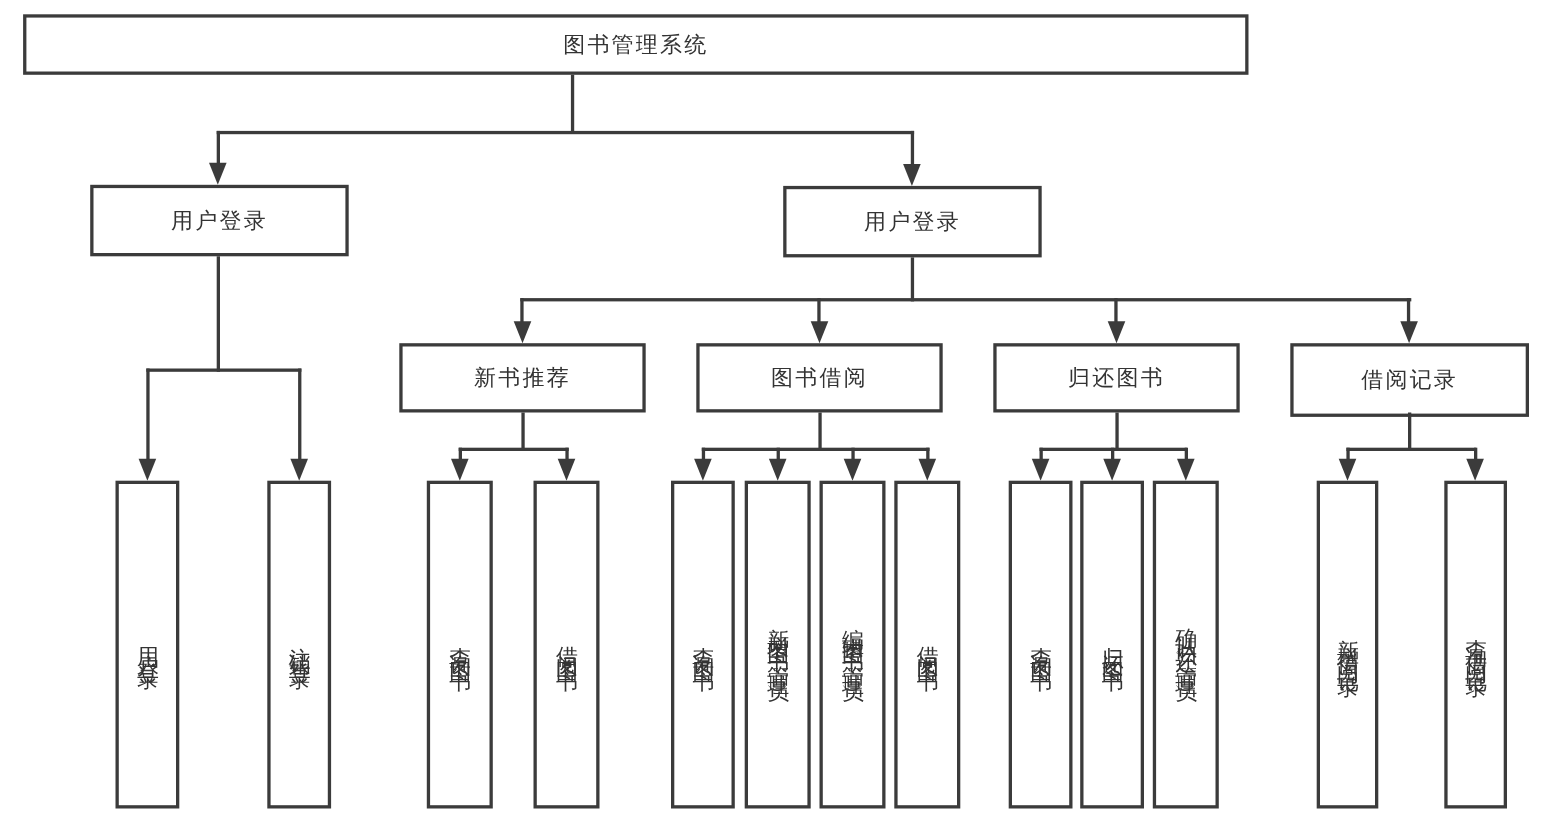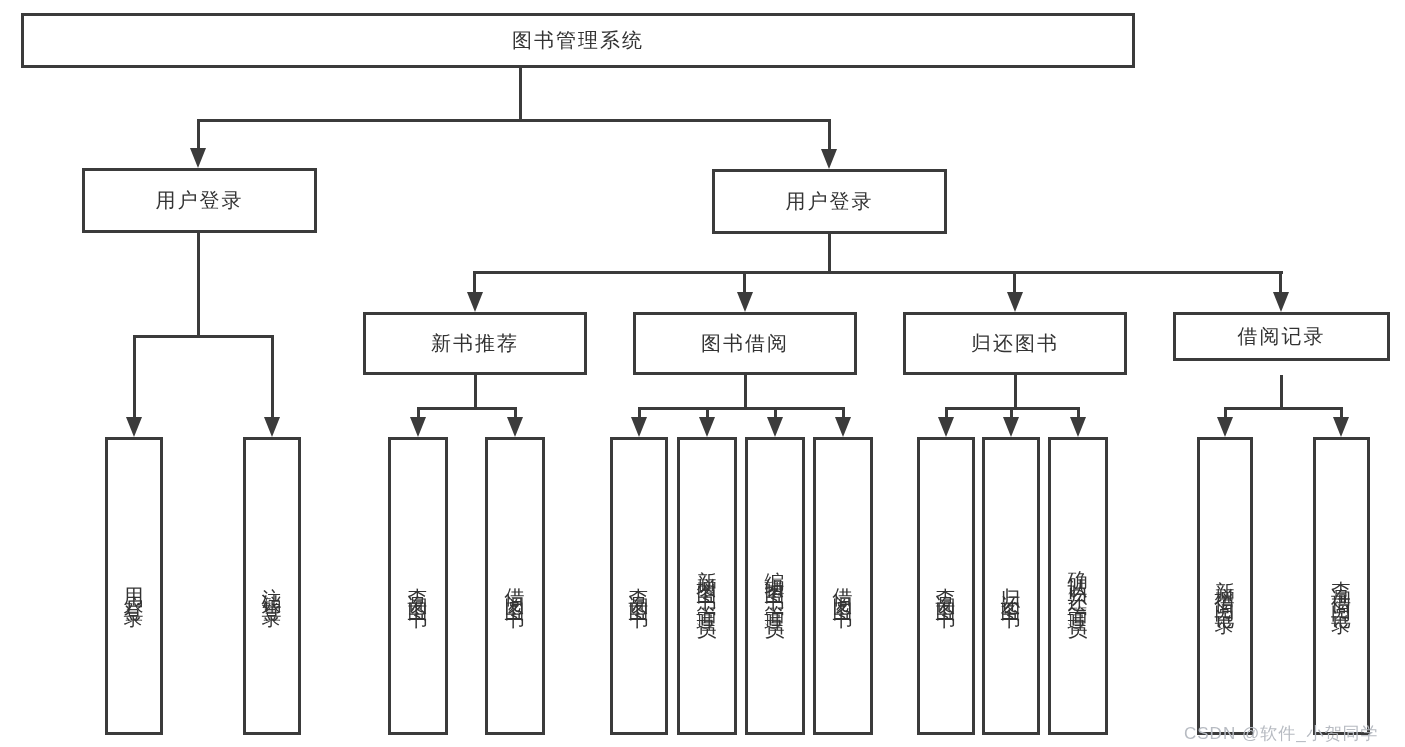--- a/index.html
+++ b/index.html
@@ -87,21 +87,21 @@
   <i class="vl" style="left:743px;top:271px;height:23px"></i>
   <i class="tri" style="left:737px;top:292px"></i>
   <i class="vl" style="left:1013px;top:271px;height:23px"></i>
   <i class="tri" style="left:1007px;top:292px"></i>
   <i class="vl" style="left:1279px;top:271px;height:23px"></i>
   <i class="tri" style="left:1273px;top:292px"></i>
 
   <div class="node" style="left:363px;top:312px;width:224px;height:63px">新书推荐</div>
   <div class="node" style="left:633px;top:312px;width:224px;height:63px">图书借阅</div>
   <div class="node" style="left:903px;top:312px;width:224px;height:63px">归还图书</div>
-  <div class="node" style="left:1173px;top:312px;width:217px;height:49px">借阅记录</div>
+  <div class="node" style="left:1173px;top:312px;width:217px;height:67px">借阅记录</div>
 
   <i class="vl" style="left:474px;top:375px;height:35px"></i>
   <i class="hl" style="left:417px;top:407px;width:100px"></i>
   <i class="vl" style="left:417px;top:407px;height:12px"></i>
   <i class="tri" style="left:410px;top:417px"></i>
   <i class="vl" style="left:514px;top:407px;height:12px"></i>
   <i class="tri" style="left:507px;top:417px"></i>
 
   <i class="vl" style="left:744px;top:375px;height:35px"></i>
   <i class="hl" style="left:638px;top:407px;width:207px"></i>
@@ -141,15 +141,14 @@
   <div class="node leaf" style="left:745px;top:437px;width:60px;height:298px">编辑图书（管理员）</div>
   <div class="node leaf" style="left:813px;top:437px;width:60px;height:298px">借阅图书</div>
 
   <div class="node leaf" style="left:917px;top:437px;width:58px;height:298px">查询图书</div>
   <div class="node leaf" style="left:982px;top:437px;width:58px;height:298px">归还图书</div>
   <div class="node leaf" style="left:1048px;top:437px;width:60px;height:298px">确认归还（管理员）</div>
 
   <div class="node leaf" style="left:1197px;top:437px;width:56px;height:298px">新增借阅记录</div>
   <div class="node leaf" style="left:1313px;top:437px;width:57px;height:298px">查询借阅记录</div>
 
-  <div class="watermark">CSDN @软件_小贺同学</div>
 
 </div>
 
 </body></html>

